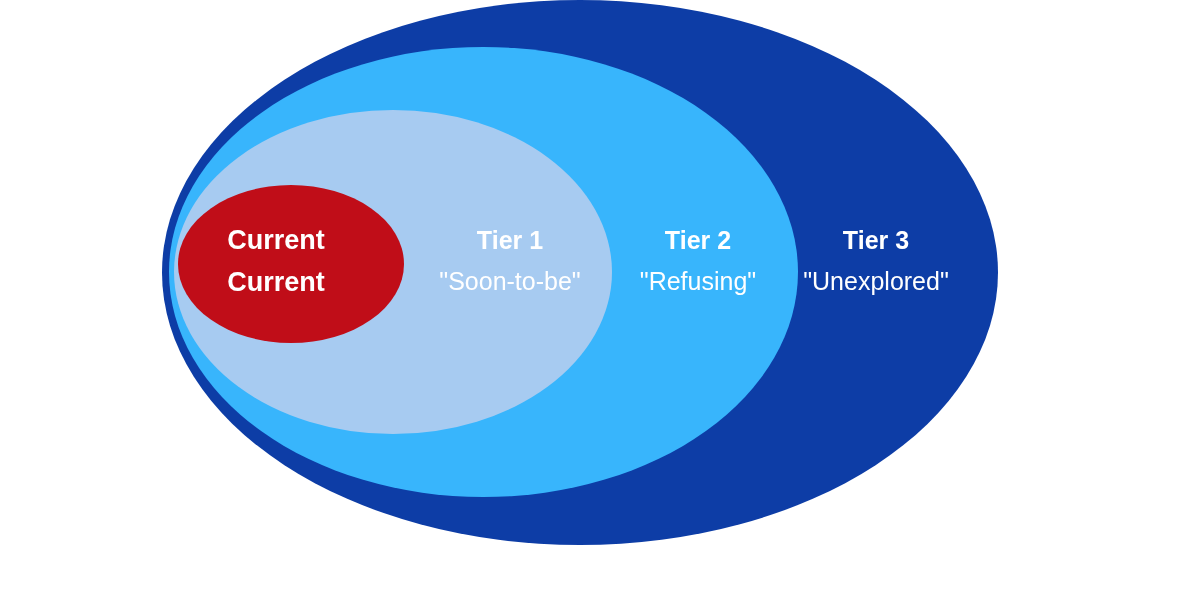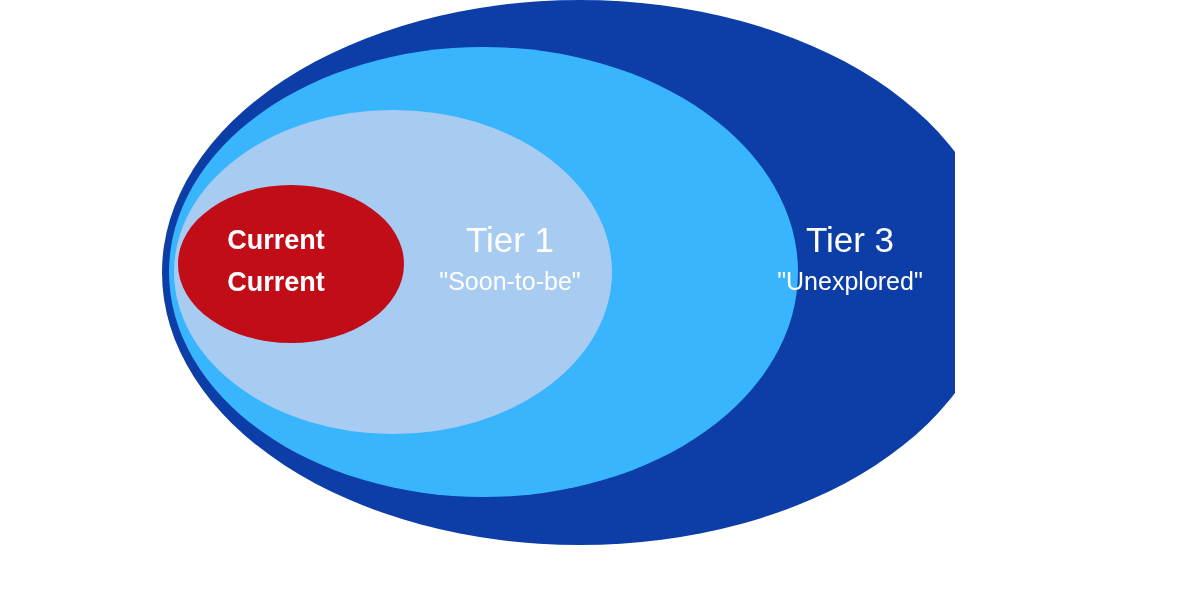--- a/index.html
+++ b/index.html
@@ -8,21 +8,21 @@
   }
   body {
     width: 1200px;
     height: 600px;
     overflow: hidden;
     background: #ffffff;
     font-family: "Liberation Sans", sans-serif;
   }
   .canvas {
     position: relative;
-    width: 955px;
+    width: 1200px;
     height: 600px;
     background: #ffffff;
     overflow: hidden;
   }
   .ellipse {
     position: absolute;
     border-radius: 50%;
   }
   
   #e-tier3   { left: 162px; top: 0px;   width: 836px; height: 545px; }
@@ -31,39 +31,39 @@
   #e-current { left: 178px; top: 185px; width: 226px; height: 158px; }
 
   .label {
     position: absolute;
     color: #ffffff;
     text-align: center;
     transform: translateX(-50%);
     white-space: nowrap;
   }
   .label .title {
-    font-size: 35px;
-    font-weight: 400;
+    font-size: 25px;
+    font-weight: 700;
     line-height: 40px;
   }
   .label .subtitle {
     font-size: 25px;
     font-weight: 400;
     line-height: 42px;
   }
   #l-current {
     left: 276px;
     top: 219px;
     font-size: 27px;
     font-weight: 700;
     line-height: 42px;
   }
   #l-tier1 { left: 510px; top: 220px; }
   #l-tier2 { left: 698px; top: 220px; }
-  #l-tier3 { left: 850px; top: 220px; }
+  #l-tier3 { left: 876px; top: 220px; }
 </style>
 </head>
 <body>
 
 <div class="canvas">
 
   <div class="ellipse" id="e-tier3" style="background: rgb(13, 61, 166);"></div>
 
   <div class="ellipse" id="e-tier2" style="background: rgb(56, 181, 252);"></div>
 
@@ -74,19 +74,23 @@
   <div class="label" id="l-current">
     <div>Current</div>
     <div>Current</div>
   </div>
 
   <div class="label" id="l-tier1">
     <div class="title">Tier 1</div>
     <div class="subtitle">"Soon-to-be"</div>
   </div>
 
+  <div class="label" id="l-tier2">
+    <div class="title">Tier 2</div>
+    <div class="subtitle">"Refusing"</div>
+  </div>
 
   <div class="label" id="l-tier3">
     <div class="title">Tier 3</div>
     <div class="subtitle">"Unexplored"</div>
   </div>
 
 </div>
 
 </body></html>

